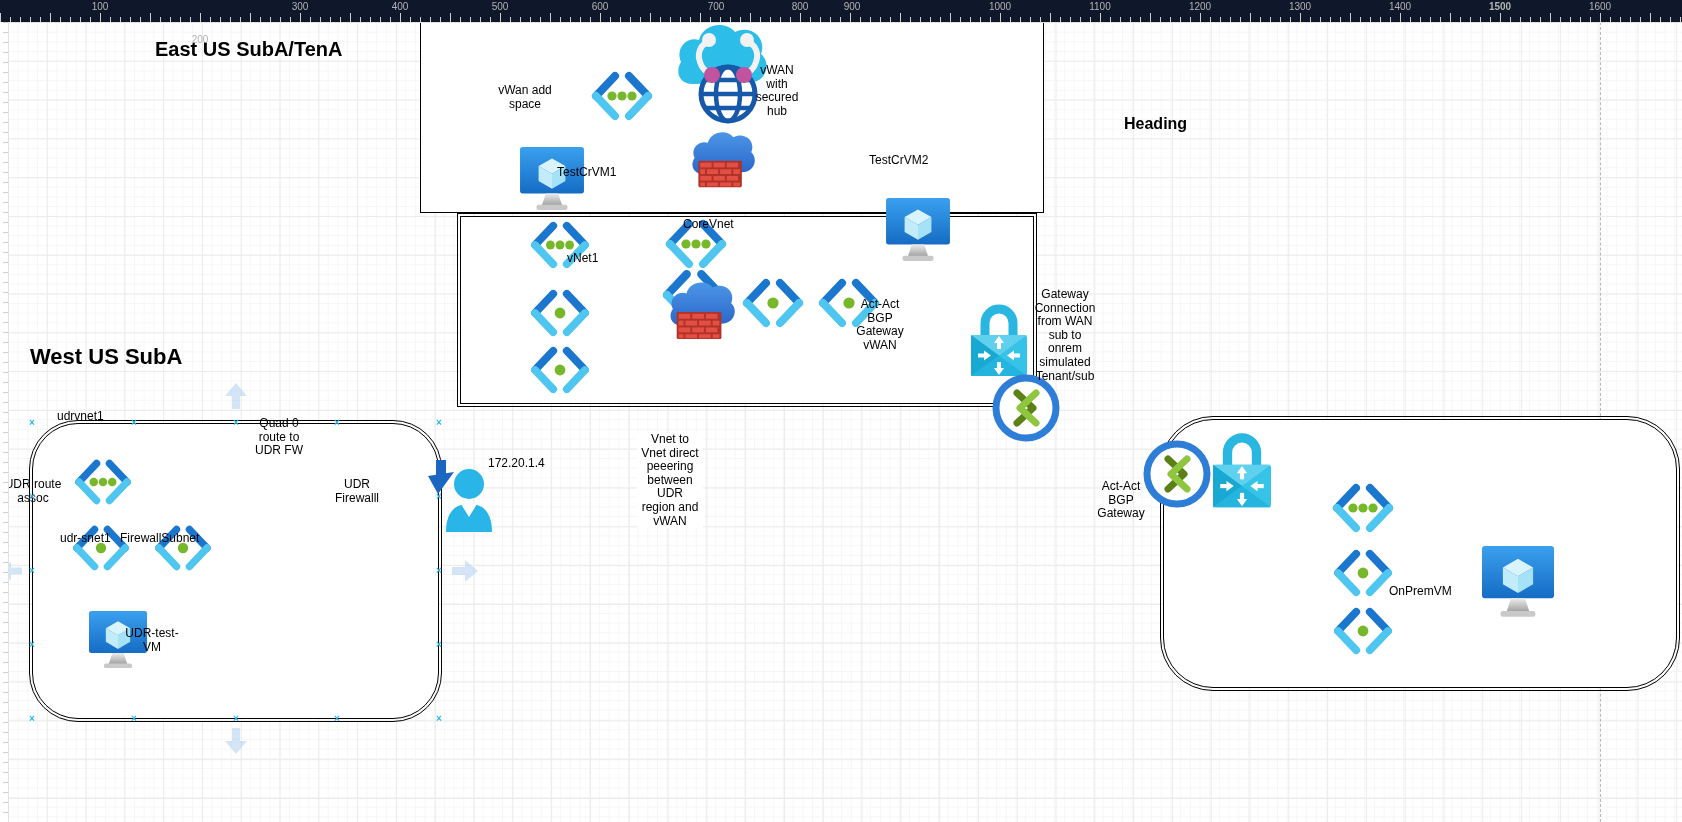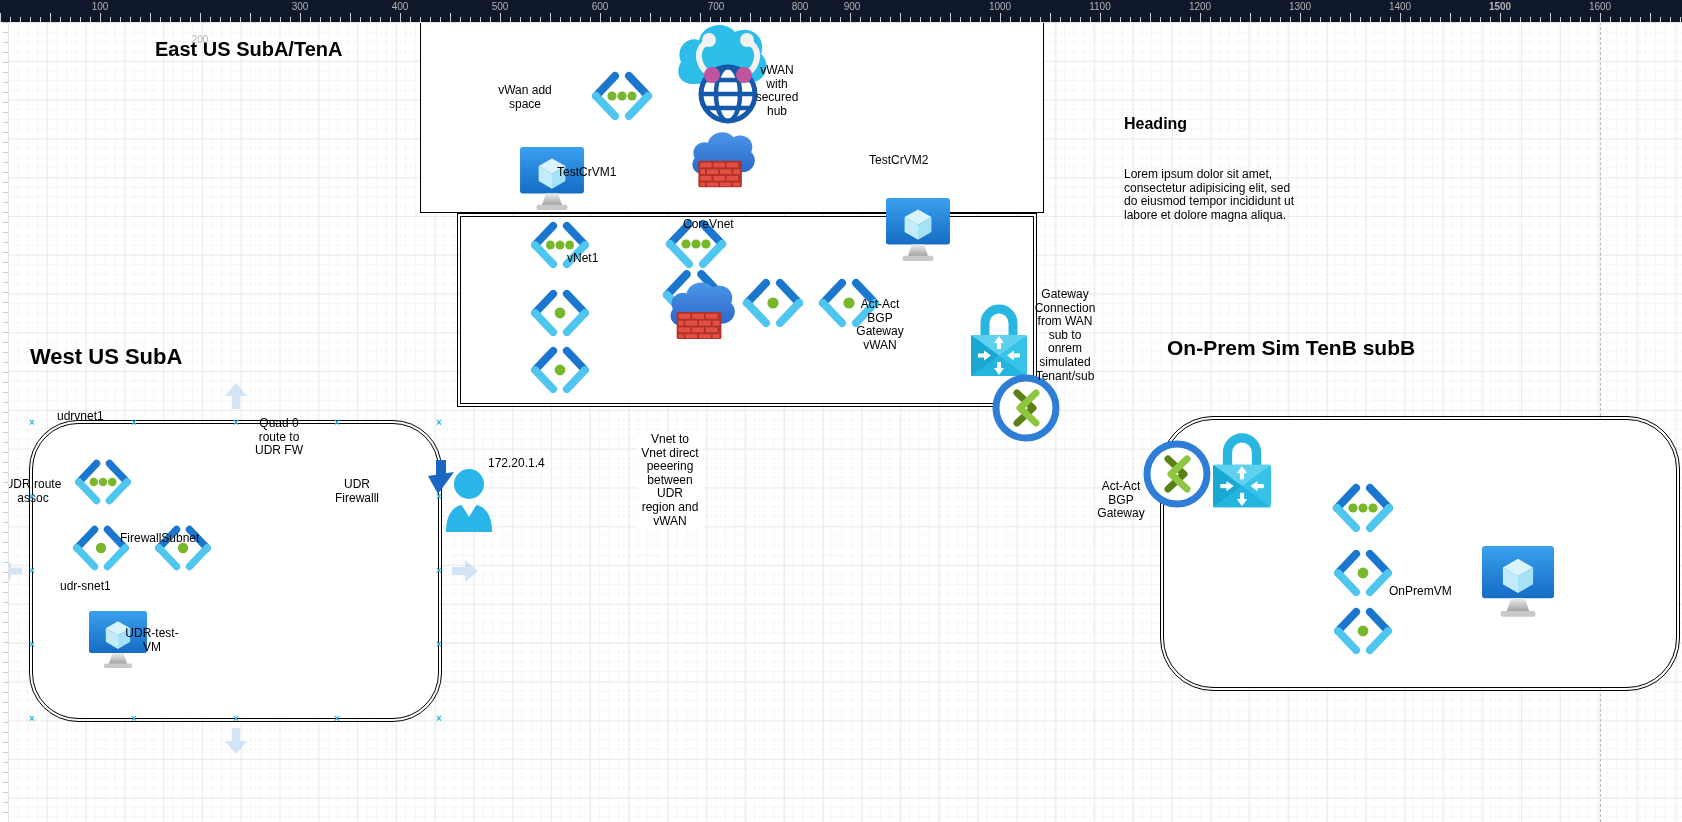--- a/index.html
+++ b/index.html
@@ -424,49 +424,47 @@
           <polygon points="32,11 45,18.5 32,26 19,18.5" fill="#d9f4fd"></polygon>
           <polygon points="45,18.5 45,33 32,40.5 32,26" fill="#a5e2f8"></polygon>
           <polygon points="19,18.5 32,26 32,40.5 19,33" fill="#c3ecfa"></polygon>
           <polygon points="26,45 38,45 42,57 22,57" fill="url(#gst)"></polygon>
           <rect x="17" y="56" width="30" height="5" rx="2" fill="#c9c9c9"></rect>
         </svg>
       </div>
 
     <div class="title" style="left:155px;top:38px;font-size:20px;">East US SubA/TenA</div>
     <div class="title" style="left:30px;top:344px;font-size:22px;">West US SubA</div>
-    <div class="title" style="left:1167px;top:336px;font-size:21px;">On-Prem Sim TenB subB</div>
     <div class="title" style="left:1124px;top:115px;font-size:16px;">Heading</div>
 
     <div class="lbl" style="left:475px;top:84px;width:100px;">vWan add
 space</div>
     <div class="lbl" style="left:748px;top:64px;width:58px;">vWAN
 with
 secured
 hub</div>
     <div class="lbl la" style="left:557px;top:166px;">TestCrVM1</div>
     <div class="lbl la" style="left:869px;top:154px;">TestCrVM2</div>
     <div class="lbl la" style="left:567px;top:252px;">vNet1</div>
     <div class="lbl la" style="left:683px;top:218px;">CoreVnet</div>
     <div class="lbl" style="left:845px;top:298px;width:70px;">Act-Act
 BGP
 Gateway
 vWAN</div>
-    <div class="lbl la" style="left:1124px;top:168px;width:180px;white-space:normal;">Lorem ipsum dolor sit amet, consectetur adipisicing elit, sed do eiusmod tempor incididunt ut labore et dolore magna aliqua.</div>
     <div class="lbl" style="left:1025px;top:288px;width:80px;">Gateway
 Connection
 from WAN
 sub to
 onrem
 simulated
 Tenant/sub</div>
     <div class="lbl la" style="left:57px;top:410px;">udrvnet1</div>
     <div class="lbl" style="left:0px;top:478px;width:66px;">UDR route
 assoc</div>
-    <div class="lbl la" style="left:60px;top:532px;margin-top:48px;">udr-snet1</div>
+    <div class="lbl la" style="left:60px;top:532px;">udr-snet1</div>
     <div class="lbl la" style="left:120px;top:532px;">FirewallSubnet</div>
     <div class="lbl" style="left:117px;top:627px;width:70px;">UDR-test-
 VM</div>
     <div class="lbl" style="left:244px;top:417px;width:70px;">Quad 0
 route to
 UDR FW</div>
     <div class="lbl" style="left:322px;top:478px;width:70px;">UDR
 Firewalll</div>
     <div class="lbl la" style="left:488px;top:457px;">172.20.1.4</div>
     <div class="lbl wbg" style="left:637px;top:393px;width:66px;margin-top:40px;">Vnet to

